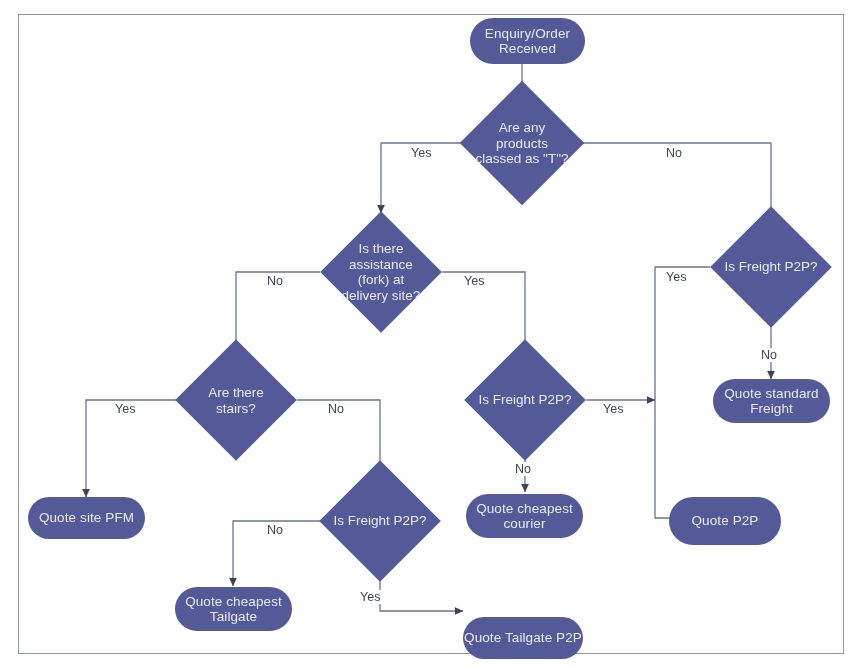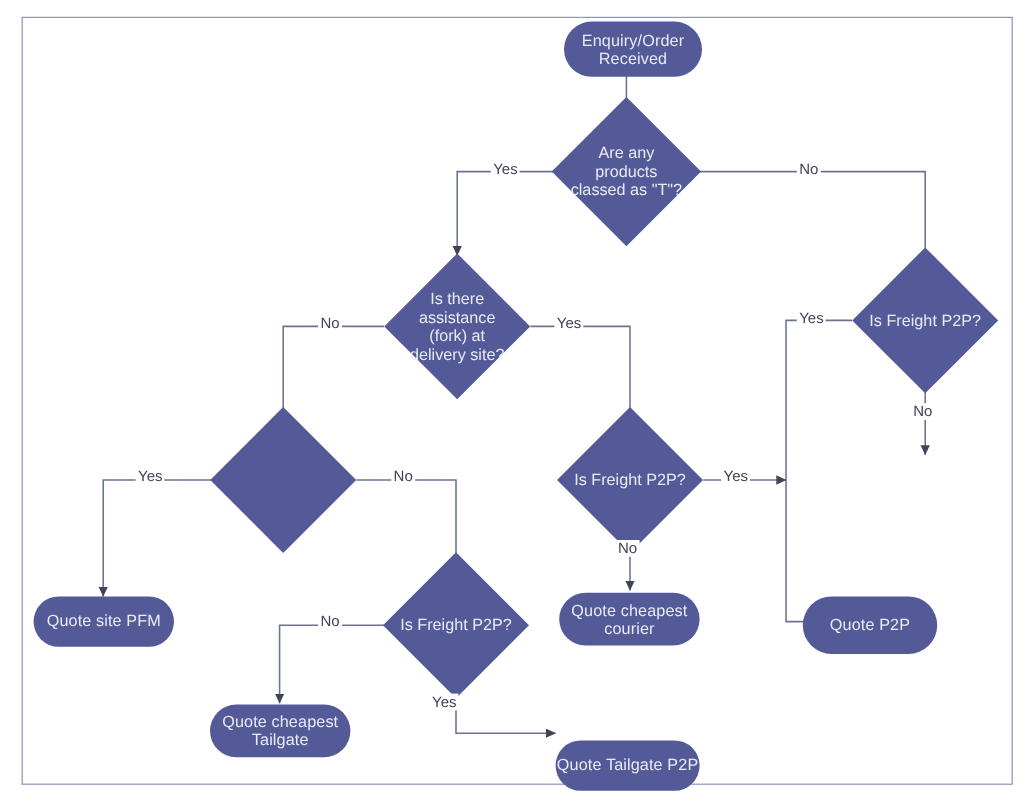--- a/index.html
+++ b/index.html
@@ -57,20 +57,21 @@
     user-select: none;
     pointer-events: none;
   }
   .edge-label {
     position: absolute;
     font-size: 12.5px;
     color: #3f4456;
     background: #ffffff;
     padding: 0 2px;
     user-select: none;
+    margin-top: 12px;
   }
 </style>
 </head>
 <body>
 
 <div id="canvas">
 
   <div class="frame"></div>
 
   <svg id="diagram" viewBox="0 0 856 667">
@@ -127,32 +128,36 @@
 classed as "T"?</div>
   </div>
 
   <div class="diamond-wrap" style="left:728px; top:224px; width:86px; height:86px;">
     <div class="diamond-shape"></div>
     <div class="diamond-text" style="width:122px;">Is Freight P2P?</div>
   </div>
 
   <div class="diamond-wrap" style="left:193px; top:357px; width:86px; height:86px;">
     <div class="diamond-shape"></div>
+    <div class="diamond-text" style="width:90px;">Are there
+stairs?</div>
   </div>
 
   <div class="diamond-wrap" style="left:482px; top:357px; width:86px; height:86px;">
     <div class="diamond-shape"></div>
     <div class="diamond-text" style="width:122px;">Is Freight P2P?</div>
   </div>
 
   <div class="diamond-wrap" style="left:337px; top:478px; width:86px; height:86px;">
     <div class="diamond-shape"></div>
     <div class="diamond-text" style="width:122px;">Is Freight P2P?</div>
   </div>
 
+  <div class="node terminator" style="left:713px; top:379px; width:117px; height:44px;">Quote standard
+Freight</div>
 
   <div class="node terminator" style="left:28px; top:497px; width:117px; height:42px;">Quote site PFM</div>
 
   <div class="node terminator" style="left:466px; top:494px; width:117px; height:44px;">Quote cheapest
 courier</div>
 
   <div class="node terminator" style="left:669px; top:497px; width:112px; height:48px;">Quote P2P</div>
 
   <div class="node terminator" style="left:175px; top:587px; width:117px; height:44px;">Quote cheapest
 Tailgate</div>

